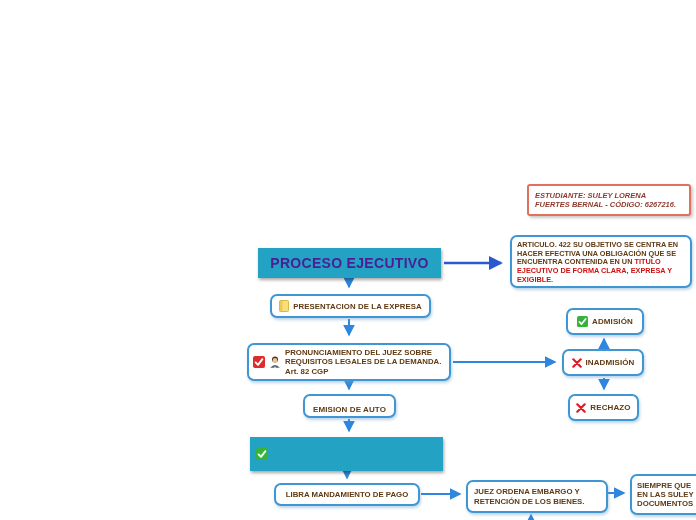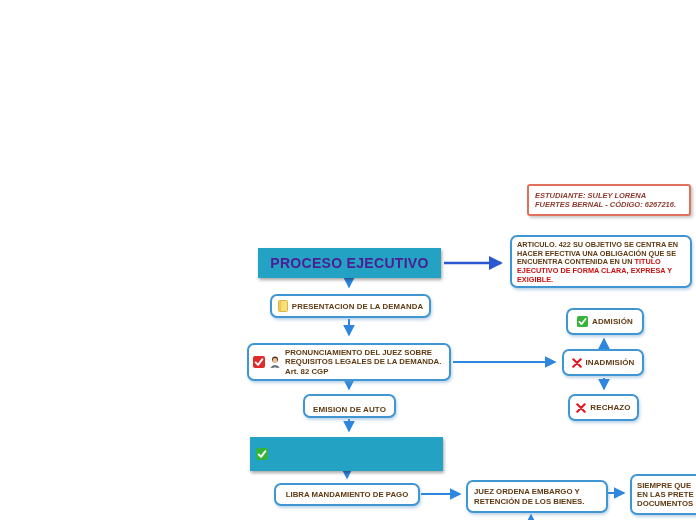--- a/index.html
+++ b/index.html
@@ -124,21 +124,21 @@
     <span><span>ARTICULO. 422 SU OBJETIVO SE CENTRA EN HACER EFECTIVA UNA OBLIGACIÓN QUE SE ENCUENTRA CONTENIDA EN UN </span><span class="red">TITULO EJECUTIVO DE FORMA CLARA, EXPRESA Y EXIGIBLE.</span></span>
   </div>
 
   <div class="node wnode" id="node-presentacion">
     <span class="icon">
       <svg width="10" height="12" viewBox="0 0 10 12">
           <rect x="0.5" y="0.5" width="9" height="11" rx="1" fill="#f8df79" stroke="#d9b944"></rect>
           <rect x="1" y="1" width="2.4" height="10" fill="#eec75a"></rect>
         </svg>
     </span>
-    <span class="small" style="font-size:7.8px;">PRESENTACION DE LA DEMANDA</span>
+    <span class="small" style="font-size:7.8px;">PRESENTACION DE LA EXPRESA</span>
   </div>
 
   <div class="node wnode small" id="node-admision">
     <span class="icon">
       <svg width="11" height="11" viewBox="0 0 12 12">
           <rect width="12" height="12" rx="2" fill="#35b33a"></rect>
           <path d="M2.6,6.4 L5,8.8 L9.4,3.2" stroke="#fff" stroke-width="1.9" fill="none" stroke-linecap="round" stroke-linejoin="round"></path>
         </svg>
     </span>
     <span>ADMISIÓN</span>
@@ -197,18 +197,18 @@
     <span>LIBRA MANDAMIENTO DE PAGO</span>
   </div>
 
   <div class="node wnode" id="node-juez">
     <span>JUEZ ORDENA EMBARGO Y RETENCIÓN DE LOS BIENES.</span>
   </div>
 
   <div class="node wnode" id="node-siempre">
     <span>
       <span style="display:block;white-space:nowrap">SIEMPRE QUE</span>
-      <span style="display:block;white-space:nowrap">EN LAS PRETE</span>
+      <span style="display:block;white-space:nowrap">EN LAS SULEY</span>
       <span style="display:block;white-space:nowrap">DOCUMENTOS</span>
     </span>
   </div>
 
 </div>
 
 </body></html>

